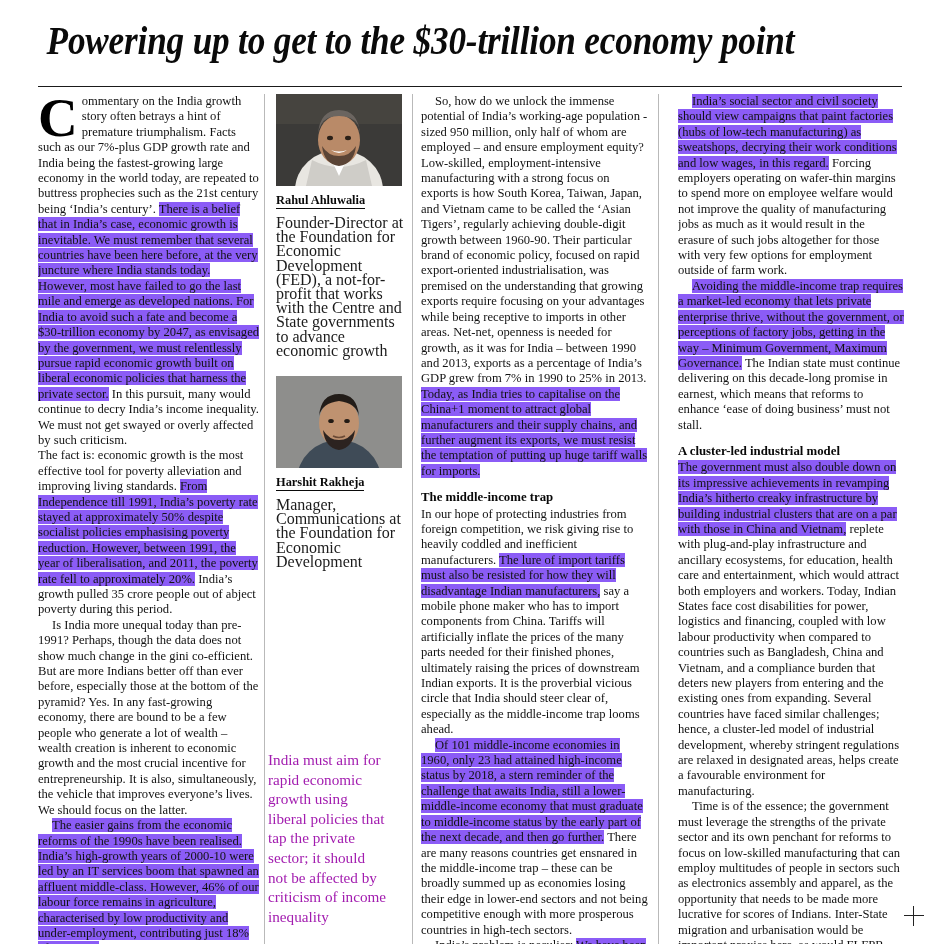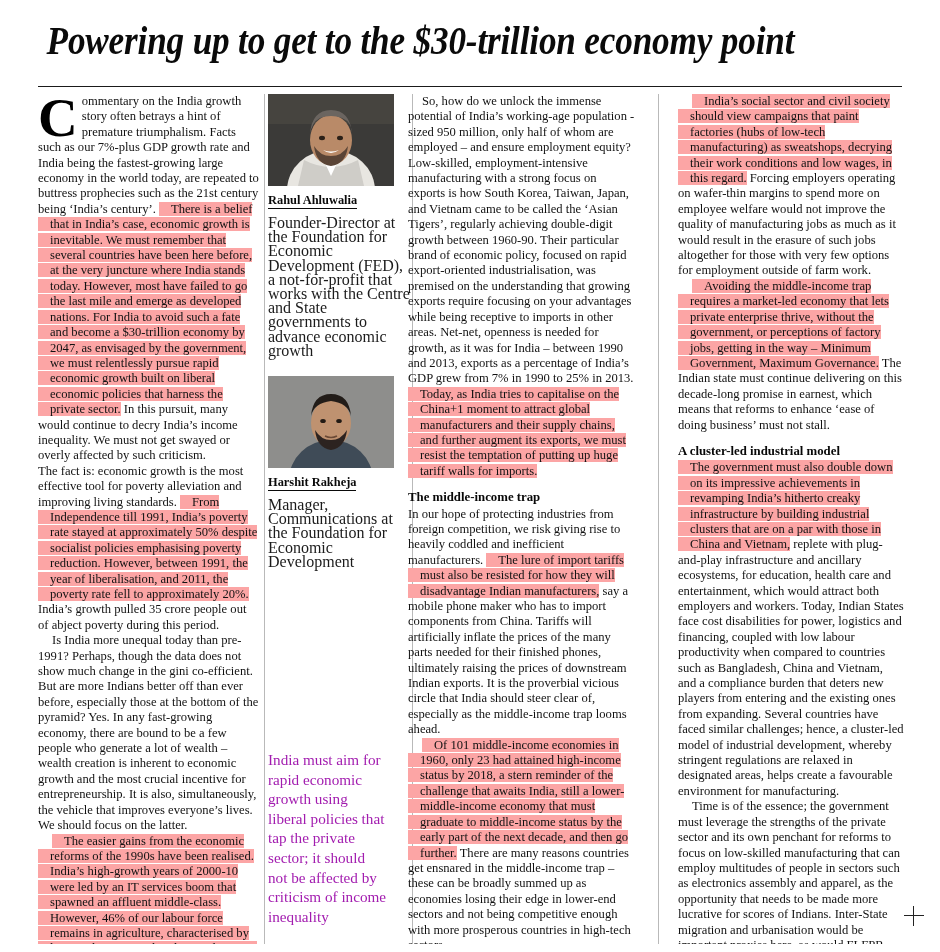--- a/index.html
+++ b/index.html
@@ -62,21 +62,21 @@
     height: 850px;
   }
   .col {
     position: absolute;
     top: 0;
     height: 850px;
     overflow: hidden;
   }
   .col-1 { left: 0px;   width: 222px; }
   .col-2 { left: 230px; width: 142px; }
-  .col-3 { left: 370px; width: 228px; }
+  .col-3 { left: 383px; width: 228px; }
   .col-4 { left: 640px; width: 226px; }
 
   .vrule {
     position: absolute;
     top: 0;
     width: 1px;
     height: 850px;
     background: #b9b9b9;
   }
   .vrule-a { left: 226px; }
@@ -110,28 +110,27 @@
     font-size: 55px;
     line-height: 43px;
     font-weight: 700;
     padding: 2px 3px 0 0;
     margin: 0 1px 0 0;
     color: #000;
   }
 
   
   .hl {
-    background: #fca5a5;
+    background: #8b5cf6;
     box-decoration-break: clone;
-    padding-left: 12px;
     -webkit-box-decoration-break: clone;
   }
 
   
-  .author-card { margin: 0 0 6px 0; }
+  .author-card { margin: 0 0 6px 8px; }
   .author-card.second { margin-top: 18px; }
   .photo {
     width: 126px;
     height: 92px;
     display: block;
     border: 0;
     overflow: hidden;
     position: relative;
     background: #6d6f6e;
   }

